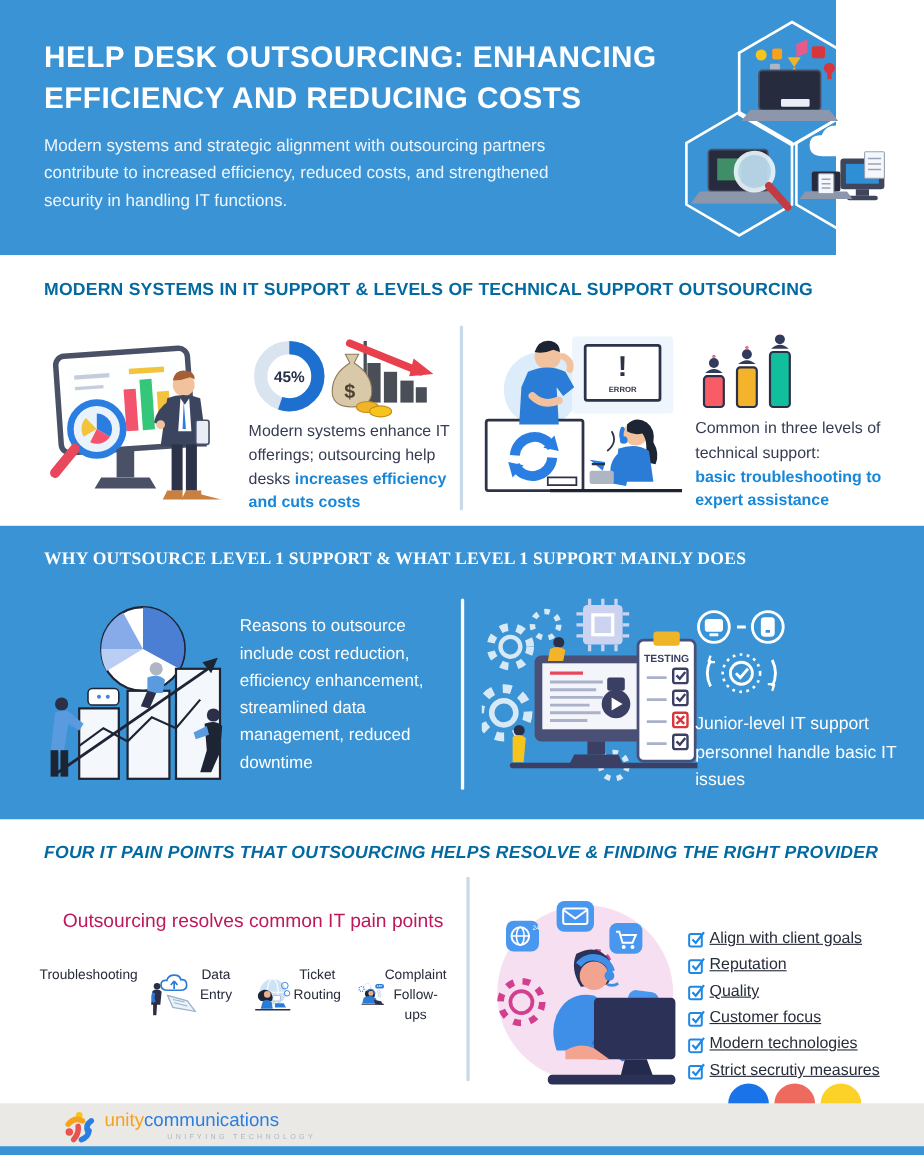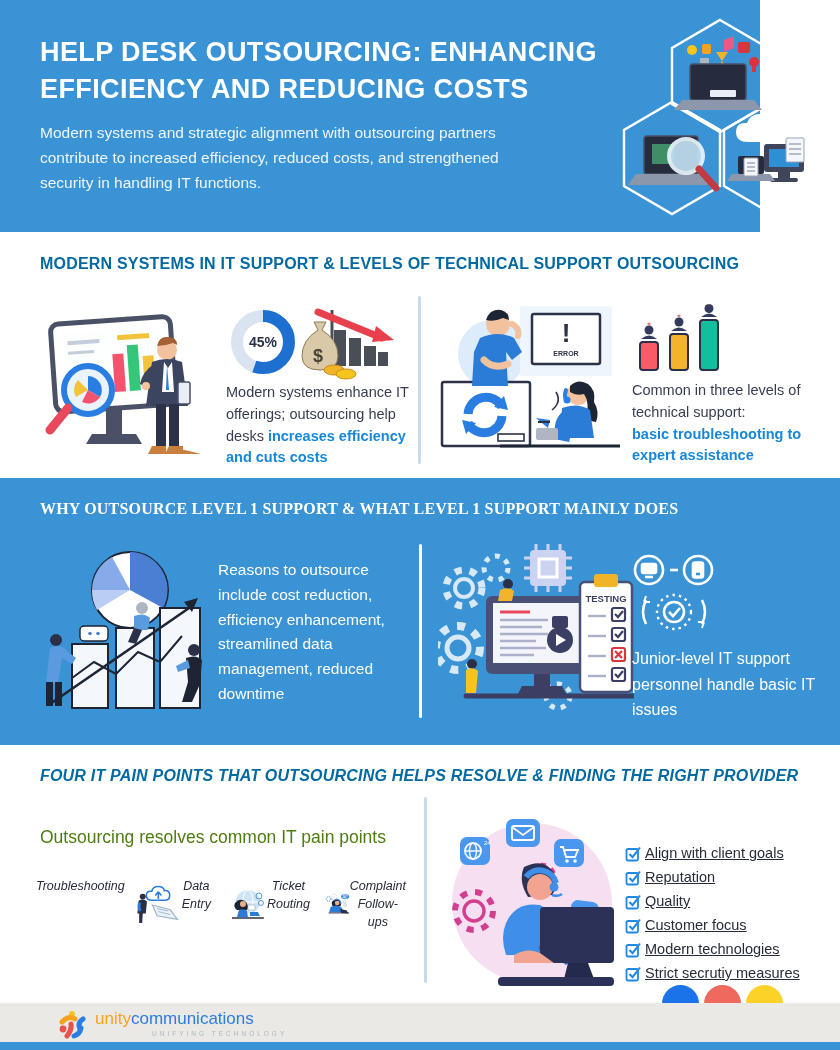--- a/index.html
+++ b/index.html
@@ -16,24 +16,24 @@
   .sec-head-white{color:#ffffff;font-size:16px;font-weight:800;letter-spacing:.2px;font-family:Liberation Serif, serif;}
   .s1{left:0;top:232px;width:840px;height:246px;background:#ffffff;}
   .s2{left:0;top:478px;width:840px;height:267px;background:#3a93d4;}
   .s3{left:0;top:745px;width:840px;height:258px;background:#ffffff;}
   .divider{width:3px;border-radius:2px;background:#c9daea;}
   .divider-w{width:3px;border-radius:2px;background:#ffffff;}
   .para{font-size:14.5px;line-height:1.5;color:#363d52;}
   .hl{color:#1787d9;font-weight:700;}
   .para-w{font-size:15.5px;line-height:1.6;color:#ffffff;}
   
-  .subhead{color:#4d7c0f;font-size:17.5px;font-weight:500;}
+  .subhead{color:#be185d;font-size:17.5px;font-weight:500;text-align:center;}
   .pain-row{display:flex;gap:14px;}
   .pain{width:82px;display:flex;align-items:flex-start;}
-  .pain-label{margin-top:6px;font-size:12.5px;color:#272c3a;text-align:center;line-height:1.45;font-style:italic;}
+  .pain-label{margin-top:6px;font-size:12.5px;color:#272c3a;text-align:center;line-height:1.45;}
   .check-list{list-style:none;margin:0;padding:0;}
   .check-list li{display:flex;align-items:center;gap:3px;height:20px;margin-bottom:4px;
                  font-size:14.5px;color:#272c3a;text-decoration:underline;}
   .dot{width:37px;height:37px;border-radius:50%;}
   
   .footer{left:0;top:1003px;width:840px;height:39px;background:#eae9e6;}
   .bottombar{left:0;top:1042px;width:840px;height:8px;background:#3a93d4;}
   .logo-line{font-size:17px;font-weight:700;}
   .logo-unity{color:#f6a21d;font-weight:400;}
   .logo-comms{color:#2a7de1;font-weight:400;}

